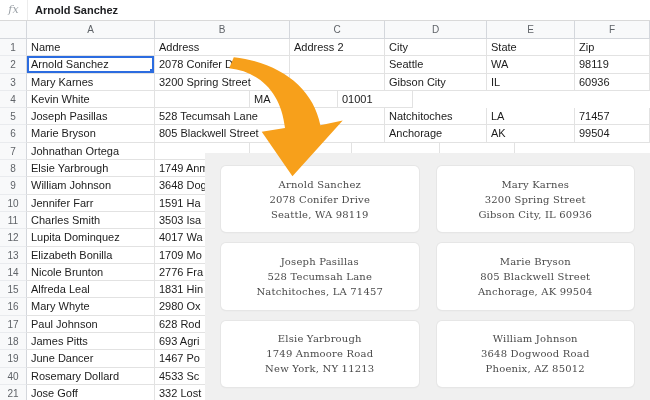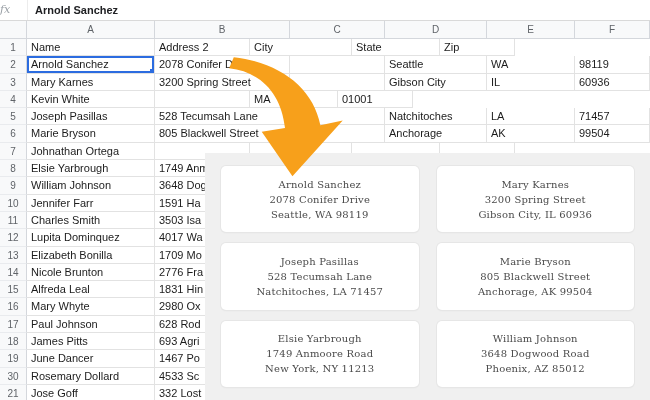--- a/index.html
+++ b/index.html
@@ -7,21 +7,21 @@
     width:650px;height:400px;overflow:hidden;position:relative;
     background:#fff;font-family:"Liberation Sans",sans-serif;
     -webkit-font-smoothing:antialiased;
   }
   
   .formula-bar{
     height:20px;display:flex;align-items:center;
     background:#fff;border-bottom:1px solid #d9d9d9;
   }
   .fx{
-    width:27px;color:#9aa0a6;font-style:italic;
+    width:27px;text-align:center;color:#9aa0a6;font-style:italic;
     font-family:"DejaVu Serif",serif;font-size:11px;flex:0 0 27px;
     border-right:1px solid #ececec;line-height:20px;
   }
   .fx-value{font-weight:bold;font-size:11px;color:#202124;padding-left:7px;white-space:nowrap;}
   
   .col-header-row{display:flex;height:17px;background:#f8f9fa;border-bottom:1px solid #d4d7dc;}
   .corner{width:27px;flex:0 0 27px;background:#f8f9fa;border-right:1px solid #d4d7dc;box-sizing:border-box;}
   .col-letter{
     box-sizing:border-box;border-right:1px solid #d4d7dc;text-align:center;
     font-size:10px;color:#5f6368;line-height:17px;background:#f8f9fa;
@@ -79,20 +79,21 @@
       <div class="col-letter w1">B</div>
       <div class="col-letter w2">C</div>
       <div class="col-letter w3">D</div>
       <div class="col-letter w4">E</div>
       <div class="col-letter w5">F</div>
     </div>
   <div>
       <div class="row">
         <div class="rownum">1</div>
         <div class="cell w0">Name</div>
+        <div class="cell w1">Address</div>
         <div class="cell w2">Address 2</div>
         <div class="cell w3">City</div>
         <div class="cell w4">State</div>
         <div class="cell w5">Zip</div>
       </div>
       <div class="row">
         <div class="rownum">2</div>
         <div class="cell w0 selected">Arnold Sanchez</div>
         <div class="cell w1">2078 Conifer Drive</div>
         <div class="cell w2"></div>
@@ -244,21 +245,21 @@
       <div class="row">
         <div class="rownum">19</div>
         <div class="cell w0">June Dancer</div>
         <div class="cell w1">1467 Po</div>
         <div class="cell w2"></div>
         <div class="cell w3"></div>
         <div class="cell w4"></div>
         <div class="cell w5"></div>
       </div>
       <div class="row">
-        <div class="rownum">30</div>
+        <div class="rownum">40</div>
         <div class="cell w0">Rosemary Dollard</div>
         <div class="cell w1">4533 Sc</div>
         <div class="cell w2"></div>
         <div class="cell w3"></div>
         <div class="cell w4"></div>
         <div class="cell w5"></div>
       </div>
       <div class="row">
         <div class="rownum">21</div>
         <div class="cell w0">Jose Goff</div>

